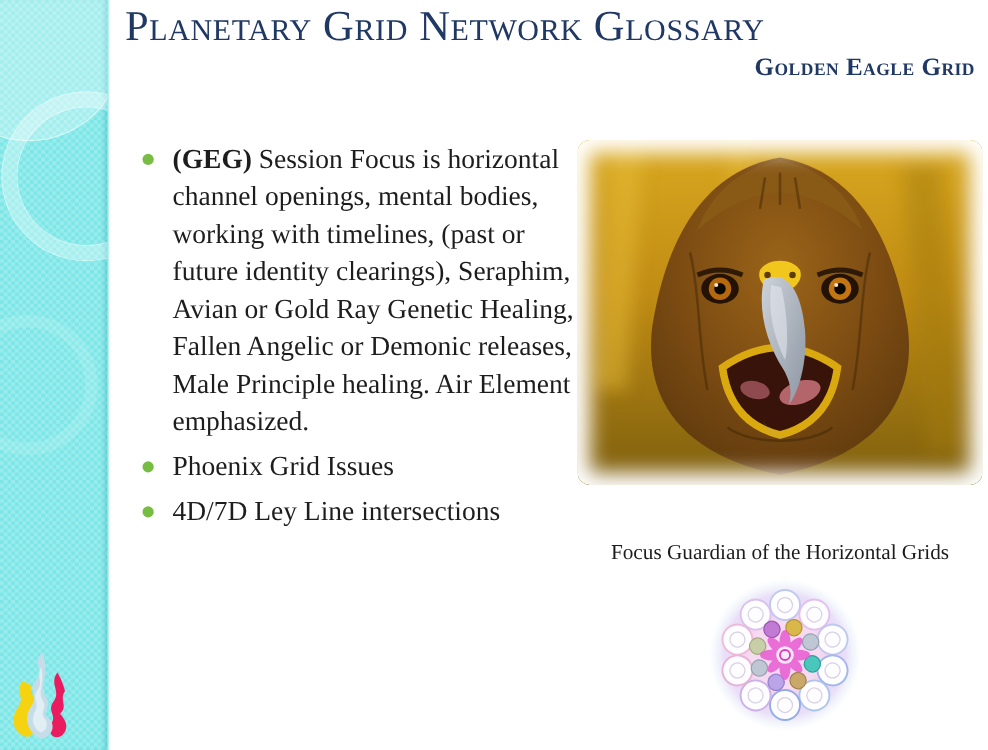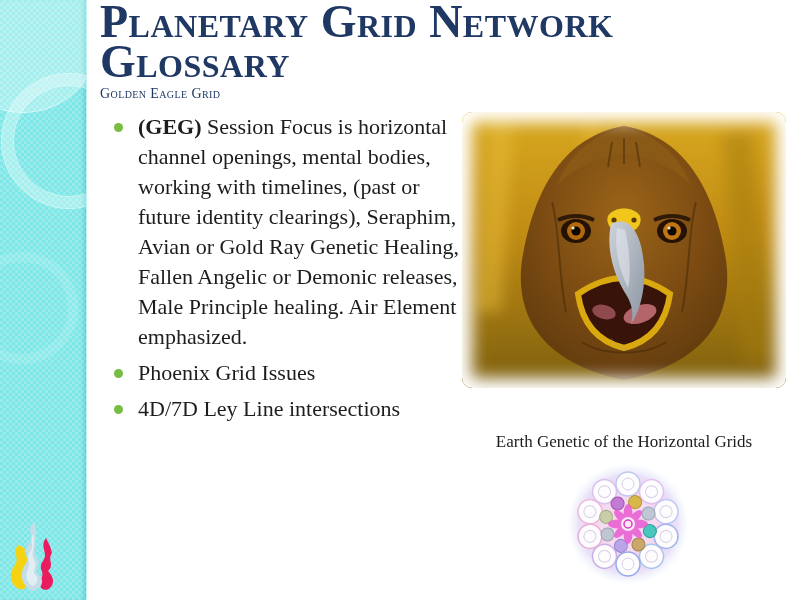--- a/index.html
+++ b/index.html
@@ -31,26 +31,26 @@
   }
   .sb-ring-faint{
     position:absolute;left:-34px;top:252px;width:92px;height:92px;border-radius:50%;
     border:10px solid rgba(255,255,255,.12);
   }
   .flame-logo{position:absolute;left:4px;top:518px;width:52px;height:78px;}
 
   
   .header{position:absolute;left:100px;top:2px;width:680px;}
   .title{
-    font-size:46px;font-weight:bold;font-variant:small-caps;
+    font-size:34px;font-weight:normal;font-variant:small-caps;
     color:#1f3864;line-height:40px;letter-spacing:.5px;
   }
   .subtitle{
-    font-size:14px;font-weight:normal;font-variant:small-caps;
-    color:#1f3864;line-height:24px;letter-spacing:.4px;margin-top:0px;
+    font-size:20px;font-weight:bold;font-variant:small-caps;
+    color:#1f3864;line-height:24px;letter-spacing:.4px;margin-top:0px;text-align:right;
   }
 
   
   .content{position:absolute;left:114px;top:112px;width:352px;}
   .bullet-list{list-style:none;margin:0;padding:0;}
   .bullet-list li{
     position:relative;padding-left:24px;margin:0 0 6px 0;
     font-size:22px;line-height:30px;color:#1d1d1d;
   }
   .dot{
@@ -184,21 +184,21 @@
       <ellipse cx="210" cy="119" rx="15" ry="12" fill="#241204"></ellipse>
       <circle cx="210" cy="119" r="9" fill="#c27613"></circle>
       <circle cx="210" cy="119" r="4.6" fill="#0d0702"></circle>
       <circle cx="207" cy="116" r="1.6" fill="#f4e6c8"></circle>
       <path d="M192,108 Q210,100 228,108" stroke="#2e1a06" stroke-width="4" fill="none"></path>
     </g>
   </svg>
   <div class="eagle-fade"></div>
 </div>
 
-<div class="caption">Earth Genetic of the Horizontal Grids</div>
+<div class="caption">Focus Guardian of the Horizontal Grids</div>
 
 <div class="mandala">
   <svg width="124" height="124" viewBox="0 0 124 124">
     <defs>
       <radialGradient id="glow" cx="0.5" cy="0.5" r="0.5">
         <stop offset="0" stop-color="#ffffff"></stop>
         <stop offset="0.55" stop-color="#f3d2ee"></stop>
         <stop offset="0.8" stop-color="#d9c6f2" stop-opacity="0.55"></stop>
         <stop offset="1" stop-color="#cdeaf5" stop-opacity="0"></stop>
       </radialGradient>

